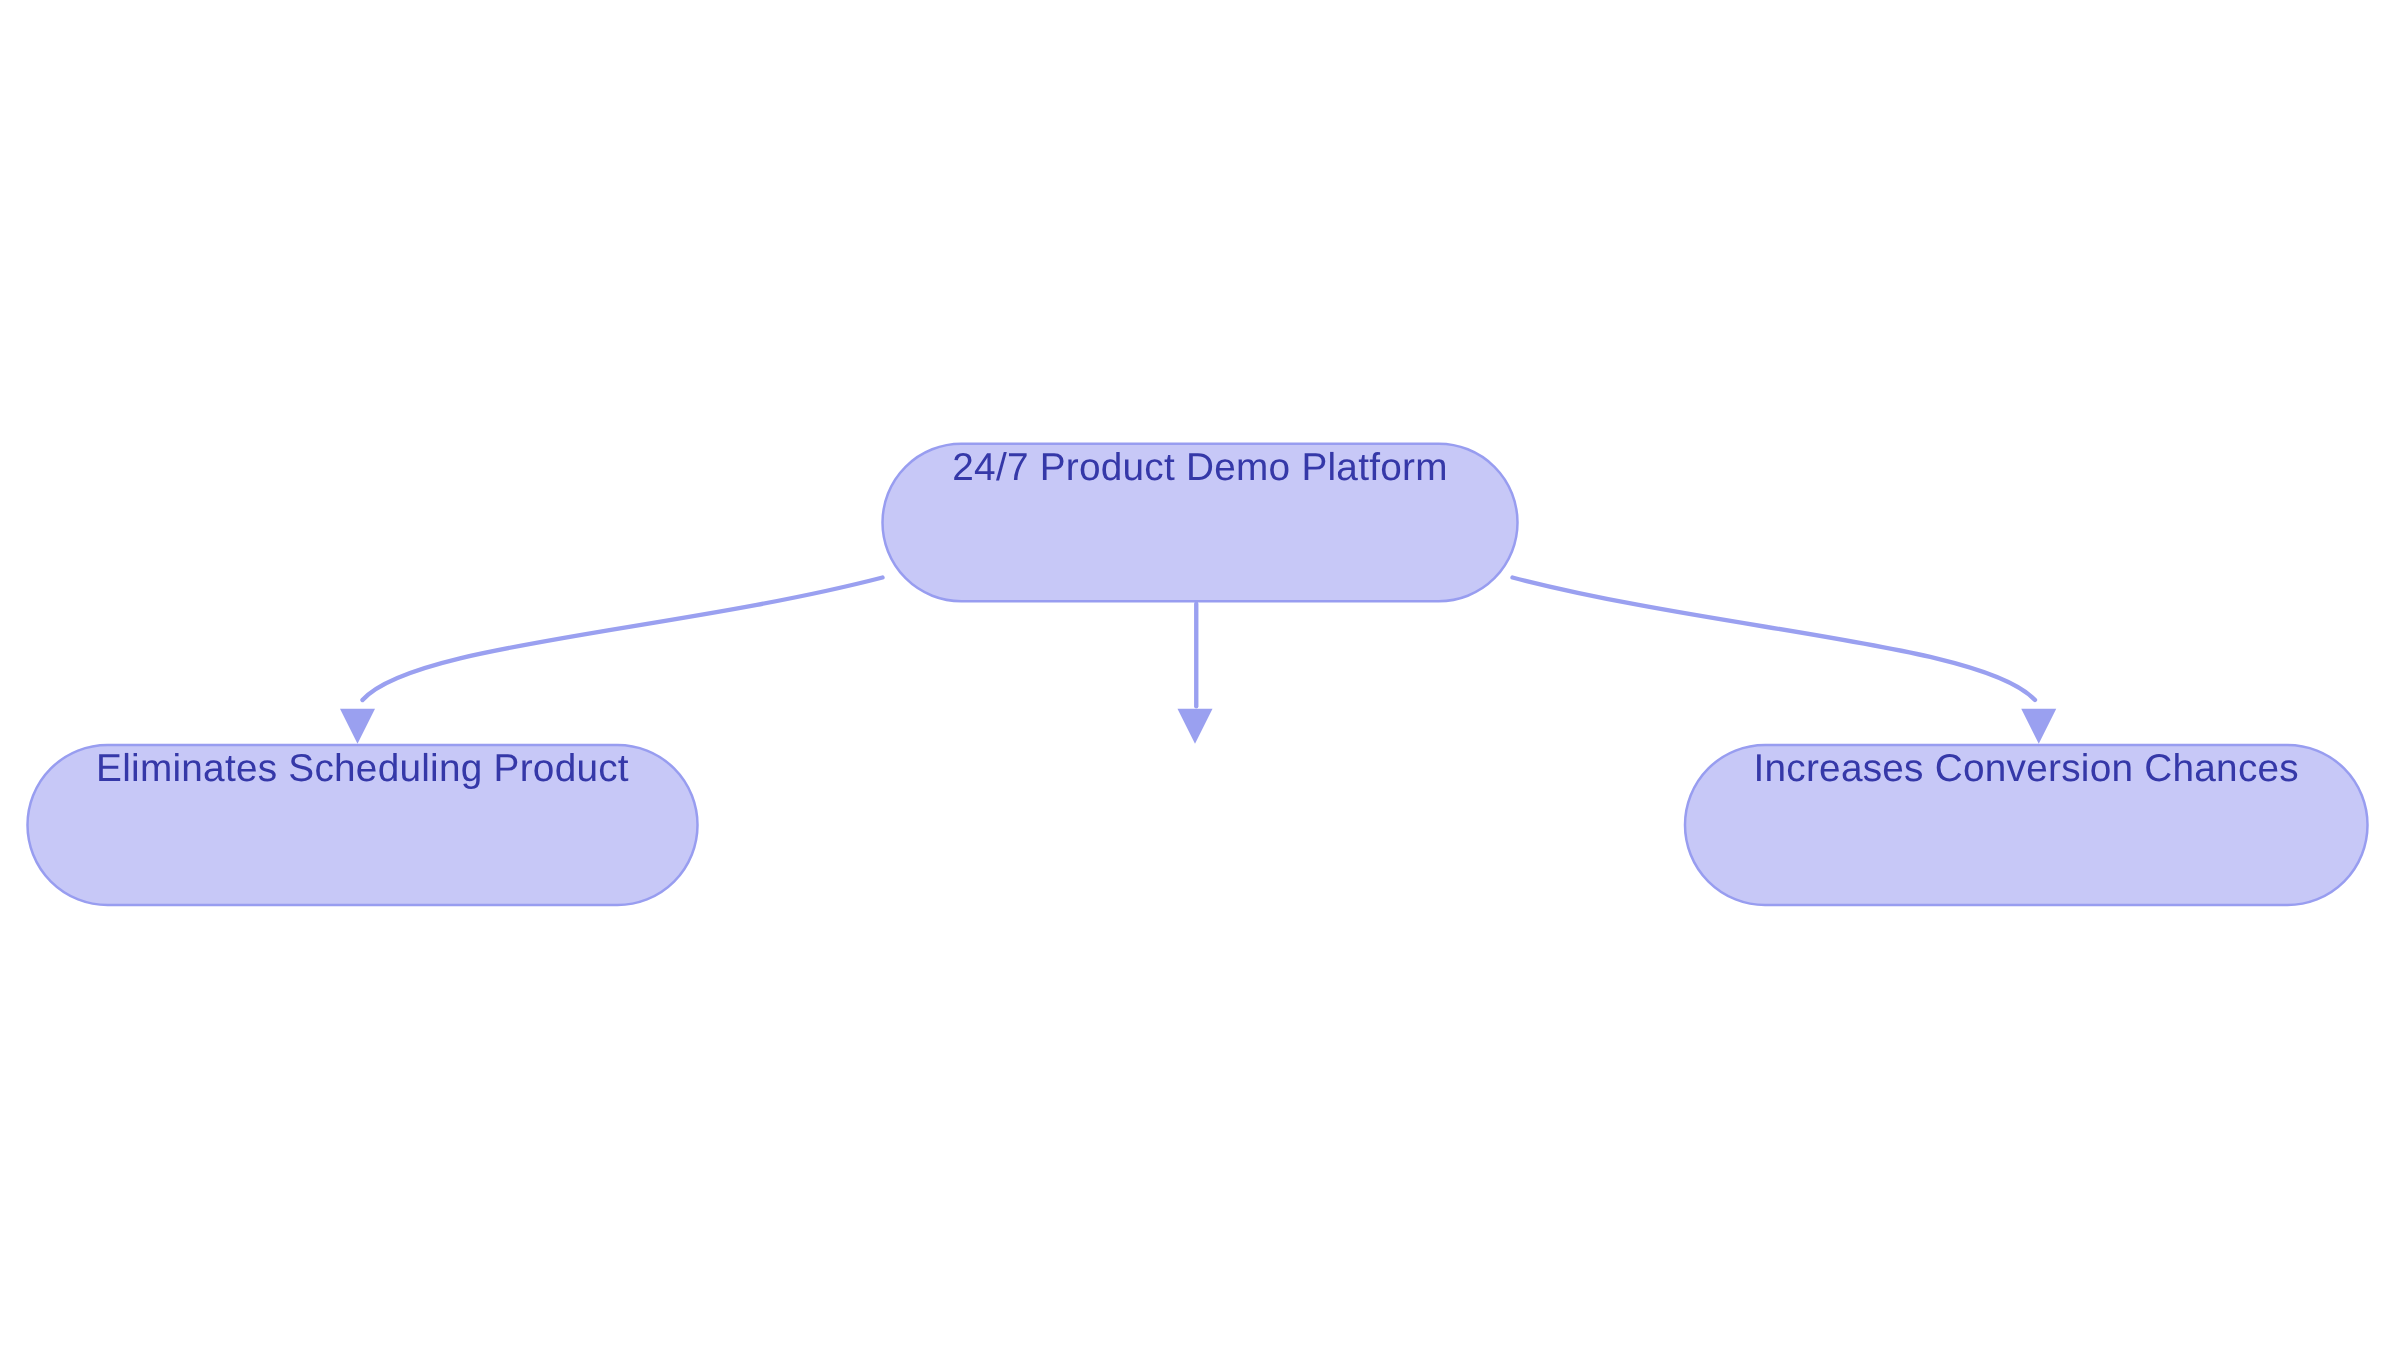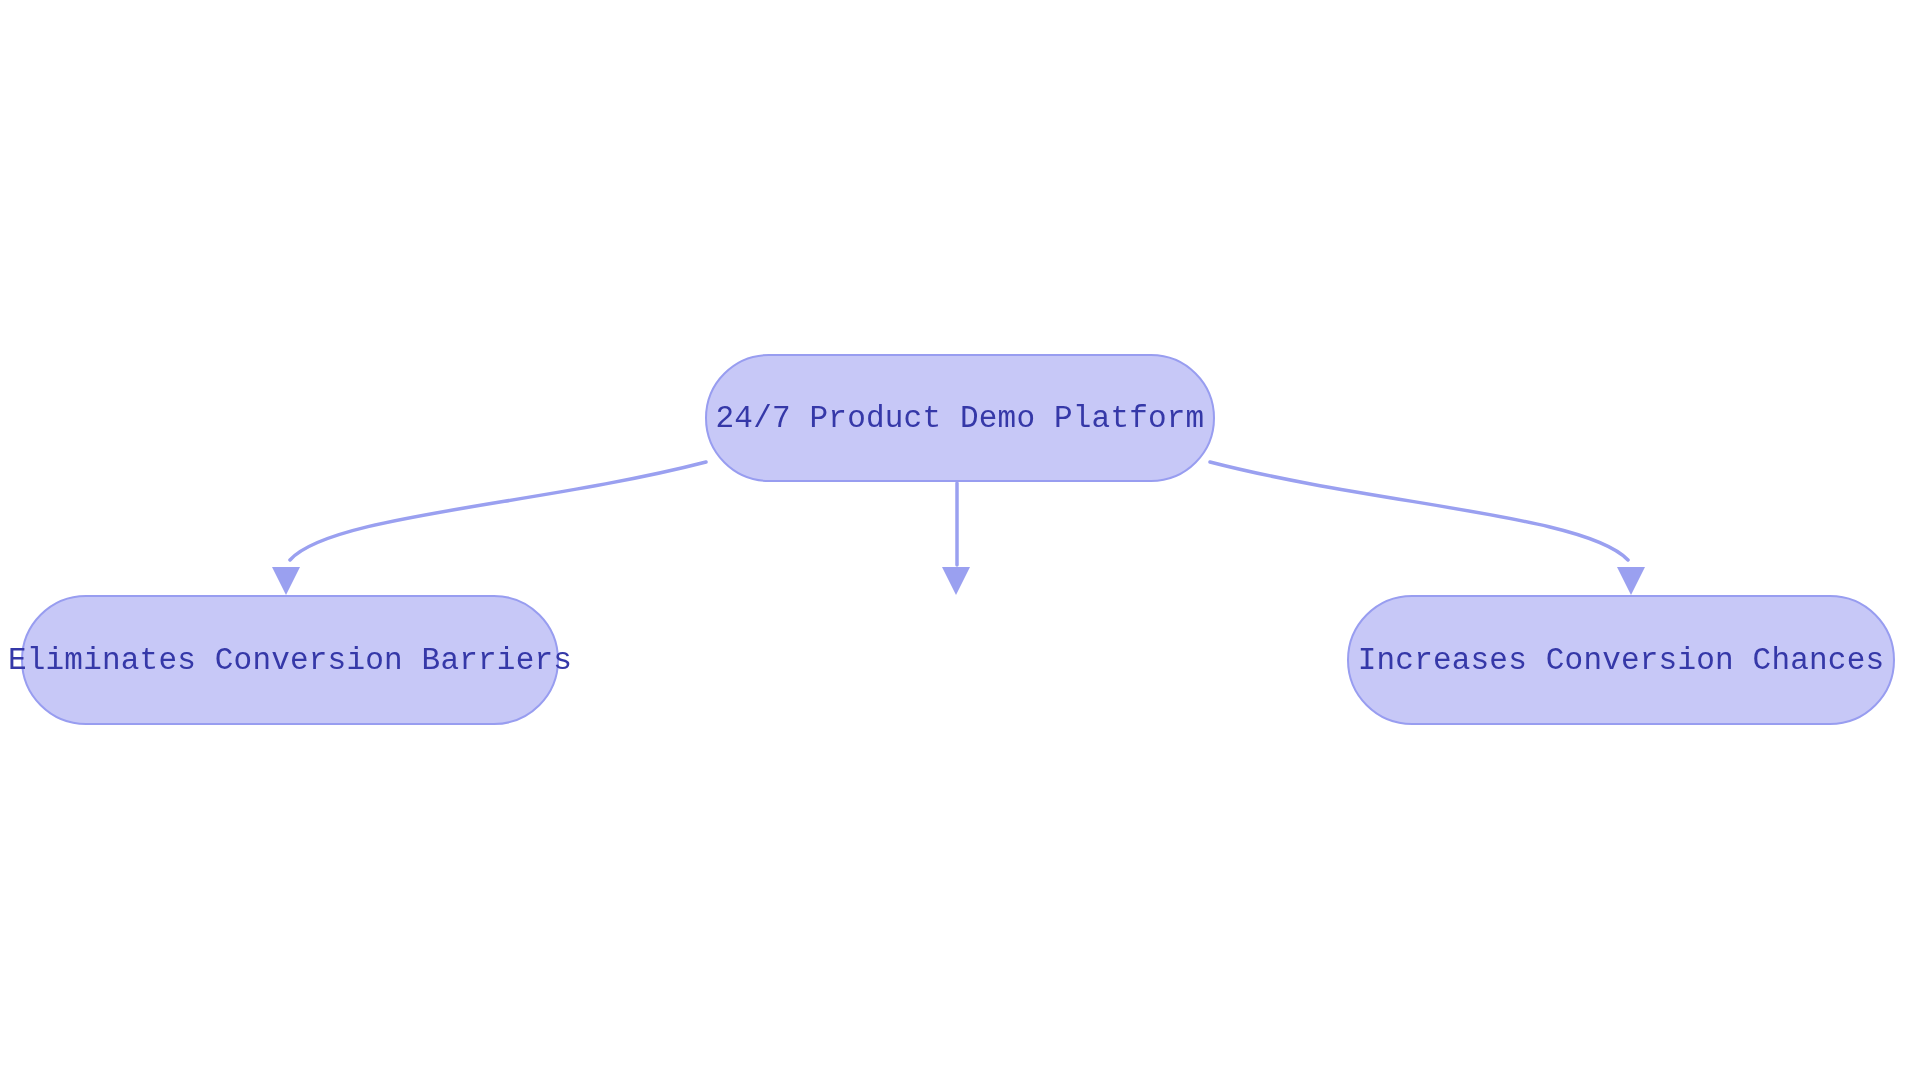--- a/index.html
+++ b/index.html
@@ -37,32 +37,30 @@
     stroke-width: 3.5;
     stroke-linecap: round;
   }
   .connector-layer polygon.arrowhead {
     fill: var(--color-connector);
     stroke: none;
   }
   .node {
     position: absolute;
     display: flex;
-    align-items: center;
     justify-content: center;
     background: var(--color-node-fill);
     border: 2px solid var(--color-node-border);
     border-radius: 65px;
     color: var(--color-node-text);
     font-size: 31px;
     font-weight: 500;
     letter-spacing: 0.2px;
     text-align: center;
     white-space: nowrap;
-    font-family: Liberation Mono, monospace;
   }
   .node-root  { left: 705px;  top: 354px; width: 510px; height: 128px; }
   .node-left  { left: 21px;   top: 595px; width: 538px; height: 130px; }
   .node-mid   { left: 666px;  top: 595px; width: 588px; height: 130px; }
   .node-right { left: 1347px; top: 595px; width: 548px; height: 130px; }
 </style>
 </head>
 <body>
 
 <div class="stage">
@@ -77,21 +75,21 @@
 
     <path class="connector" d="M 1210 462 C 1376 505, 1586 515, 1628 560"></path>
     <polygon class="arrowhead" points="1631,595 1617,567 1645,567"></polygon>
   </svg>
 
   <div class="node node-root">
     <span>24/7 Product Demo Platform</span>
   </div>
 
   <div class="node node-left">
-    <span>Eliminates Conversion Barriers</span>
+    <span>Eliminates Scheduling Product</span>
   </div>
 
 
   <div class="node node-right">
     <span>Increases Conversion Chances</span>
   </div>
 
 </div>
 
 </body></html>

